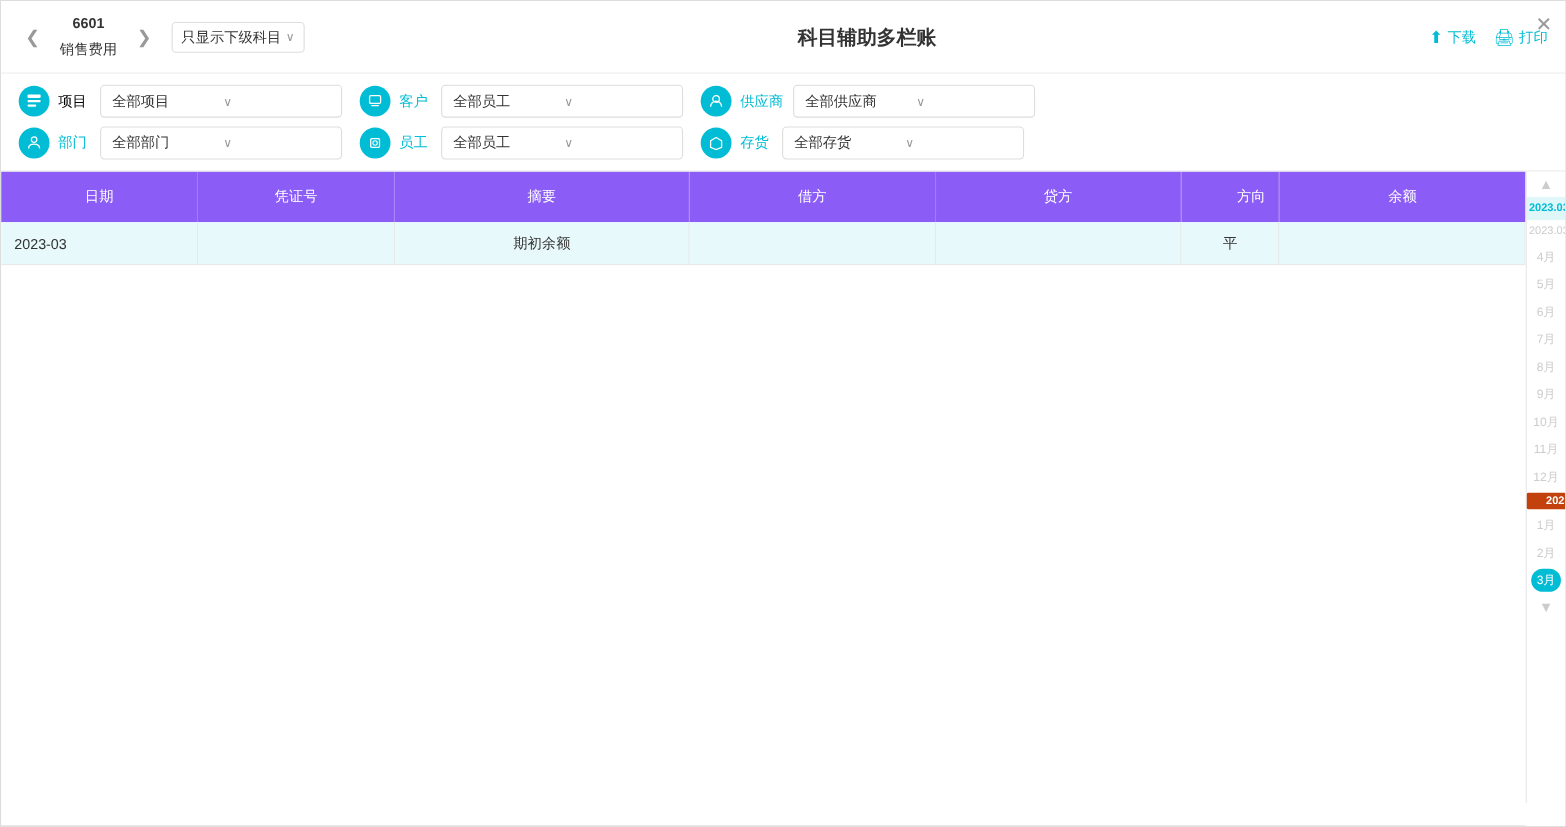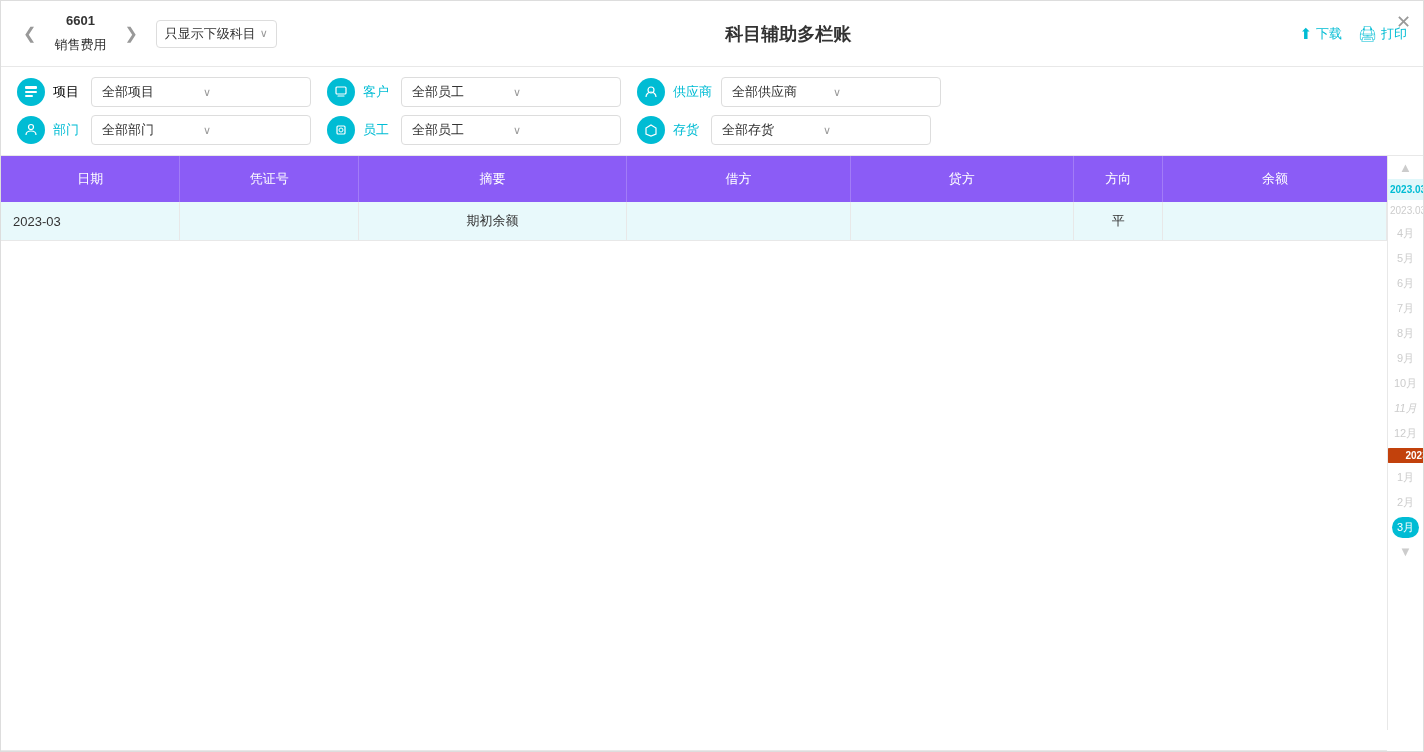--- a/index.html
+++ b/index.html
@@ -179,21 +179,21 @@
 
     <div class="table-area" style="overflow: auto; margin-right: 36px; margin-bottom: 12px;">
       <table class="data-table">
         <thead>
           <tr>
             <th style="width:160px;">日期</th>
             <th style="width:160px;">凭证号</th>
             <th style="width:240px;">摘要</th>
             <th style="width:200px;">借方</th>
             <th style="width:200px;text-align:center;">贷方</th>
-            <th style="width:80px;">方向</th>
+            <th style="width:80px;text-align:right;">方向</th>
             <th style="width:200px;">余额</th>
           </tr>
         </thead>
         <tbody>
           <tr class="highlighted-row">
             <td>2023-03</td>
             <td></td>
             <td>期初余额</td>
             <td></td>
             <td></td>
@@ -209,21 +209,21 @@
 
       <div class="timeline-item active" style="color:#00bcd4; font-size:10px; background:#e0f7fa;">2023.03</div>
       <div class="timeline-item" style="color:#ccc; font-size:10px;">2023.03</div>
       <div class="timeline-item" style="color:#ccc;">4月</div>
       <div class="timeline-item" style="color:#ccc;">5月</div>
       <div class="timeline-item" style="color:#ccc;">6月</div>
       <div class="timeline-item" style="color:#ccc;">7月</div>
       <div class="timeline-item" style="color:#ccc;">8月</div>
       <div class="timeline-item" style="color:#ccc;">9月</div>
       <div class="timeline-item" style="color:#ccc;">10月</div>
-      <div class="timeline-item" style="color:#ccc;font-style:italic;">11月</div>
+      <div class="timeline-item" style="color:#ccc;">11月</div>
       <div class="timeline-item" style="color:#ccc;">12月</div>
       <div class="timeline-item year-badge" style="background:#c2410c; color:#fff; border-radius:4px; margin:2px 4px; width:calc(100% - 8px); padding:2px 20px; font-size:10px;">2023</div>
       <div class="timeline-item" style="color:#ccc;">1月</div>
       <div class="timeline-item" style="color:#ccc;">2月</div>
       <div class="timeline-item current" style="background:#00bcd4; color:#fff; border-radius:14px; margin:2px 4px; width:calc(100% - 8px); padding:3px 4px;">3月</div>
 
       <div class="timeline-arrow">▼</div>
     </div>
 
     <div style="position:absolute; bottom:0; left:0; right:36px; height:12px; background:#f5f5f5; border-top:1px solid #e8e8e8;">

